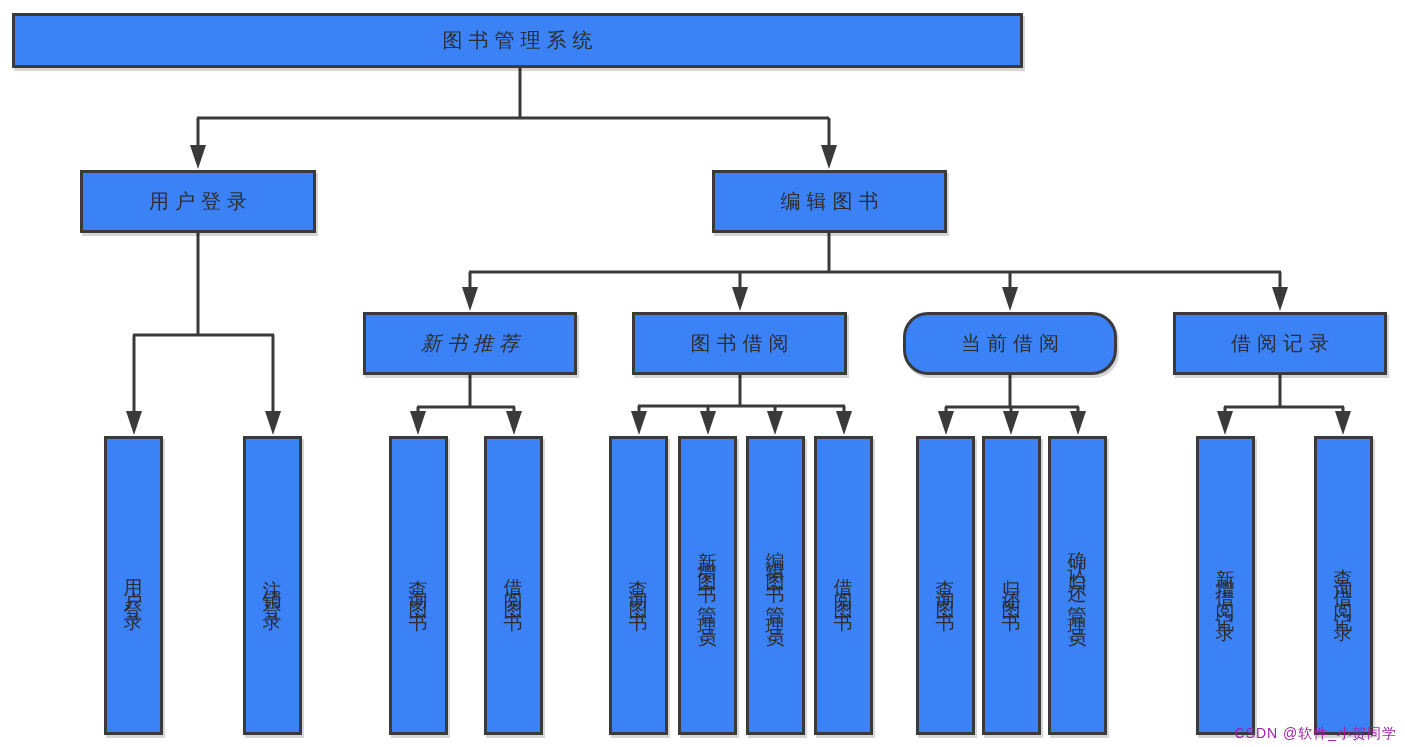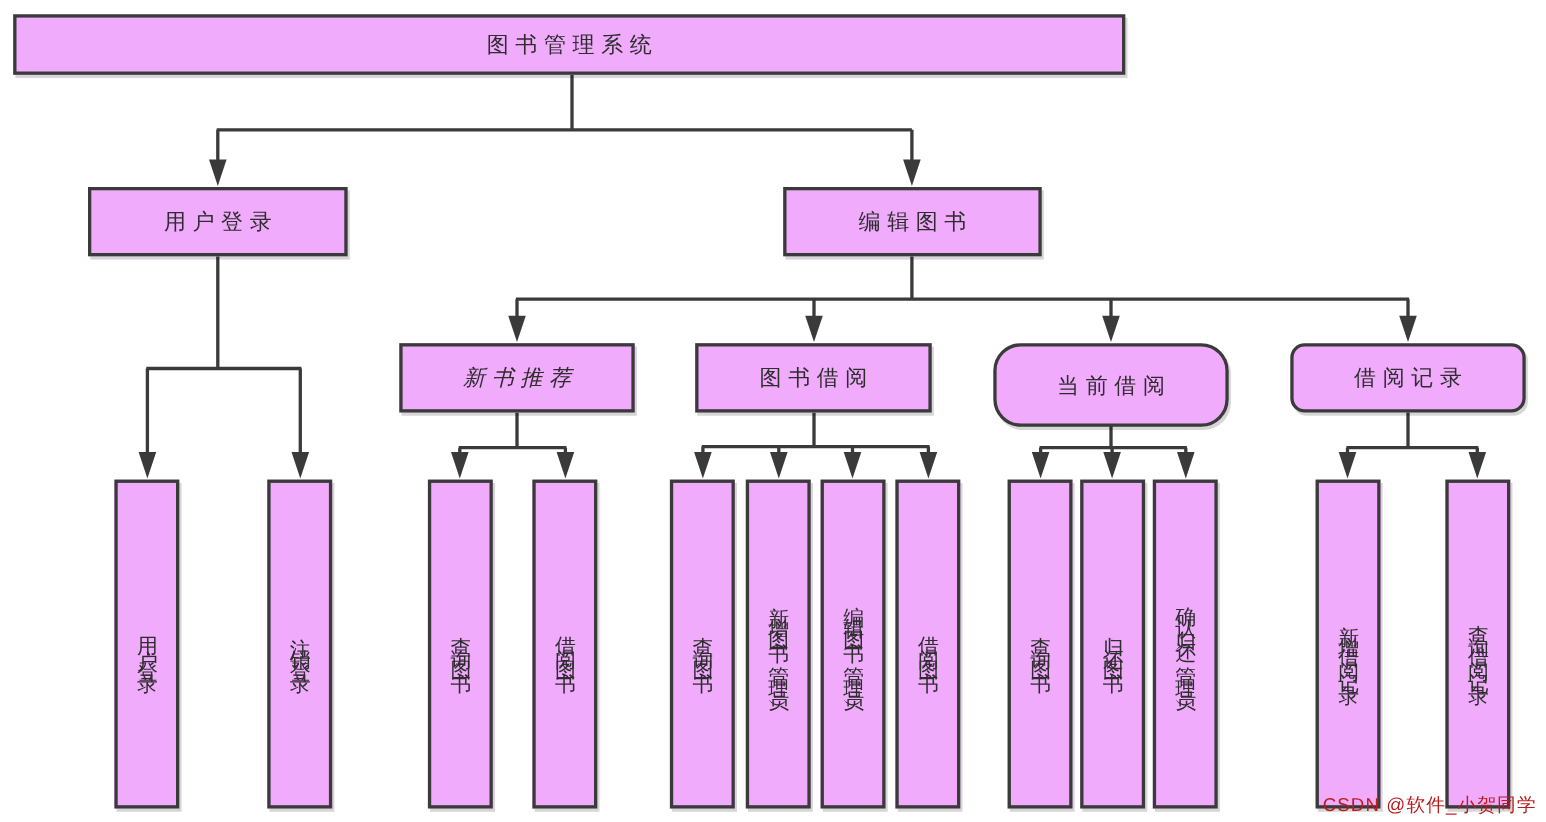--- a/index.html
+++ b/index.html
@@ -13,21 +13,21 @@
     overflow: hidden;
   }
   #connectors {
     position: absolute;
     left: 0; top: 0;
     width: 1405px; height: 747px;
     pointer-events: none;
   }
   .node {
     position: absolute;
-    background: #f0abfc;
+    background: #3b82f6;
     border: 3px solid #3a3a3a;
     box-shadow: 2px 3px 0 rgba(0,0,0,0.16);
     display: flex;
     align-items: center;
     justify-content: center;
     box-sizing: border-box;
     z-index: 2;
   }
   .h-label {
     font-size: 20px;
@@ -46,22 +46,22 @@
     text-orientation: mixed;
     font-size: 19px;
     letter-spacing: 11px;
     color: #2d2d2d;
     line-height: 1.0;
   }
   #watermark {
     position: absolute;
     right: 8px;
     bottom: 4px;
-    font-size: 17px;
-    color: #b91c1c;
+    font-size: 14px;
+    color: #a21caf;
     letter-spacing: 1px;
     z-index: 5;
     white-space: nowrap;
   }
 </style>
 </head>
 <body>
 
 <div id="stage">
 
@@ -118,24 +118,24 @@
   <div class="node" style="left:712px; top:170px; width:235px; height:63px;">
     <span class="h-label">编辑图书</span>
   </div>
 
   <div class="node" style="left:363px; top:312px; width:214px; height:63px;font-style:italic;">
     <span class="h-label">新书推荐</span>
   </div>
   <div class="node" style="left:632px; top:312px; width:215px; height:63px;">
     <span class="h-label">图书借阅</span>
   </div>
-  <div class="node" style="left:903px; top:312px; width:214px; height:76px;border-radius:25px;">
+  <div class="node" style="left:903px; top:312px; width:214px; height:63px;border-radius:25px;">
     <span class="h-label">当前借阅</span>
   </div>
-  <div class="node" style="left:1173px; top:312px; width:214px; height:63px;border-radius:13px;">
+  <div class="node" style="left:1173px; top:312px; width:214px; height:63px;">
     <span class="h-label">借阅记录</span>
   </div>
 
   <div class="node leaf" style="left:104px;">
     <span class="v-label">用户登录</span>
   </div>
   <div class="node leaf" style="left:243px;">
     <span class="v-label">注销登录</span>
   </div>
   <div class="node leaf" style="left:389px;">

